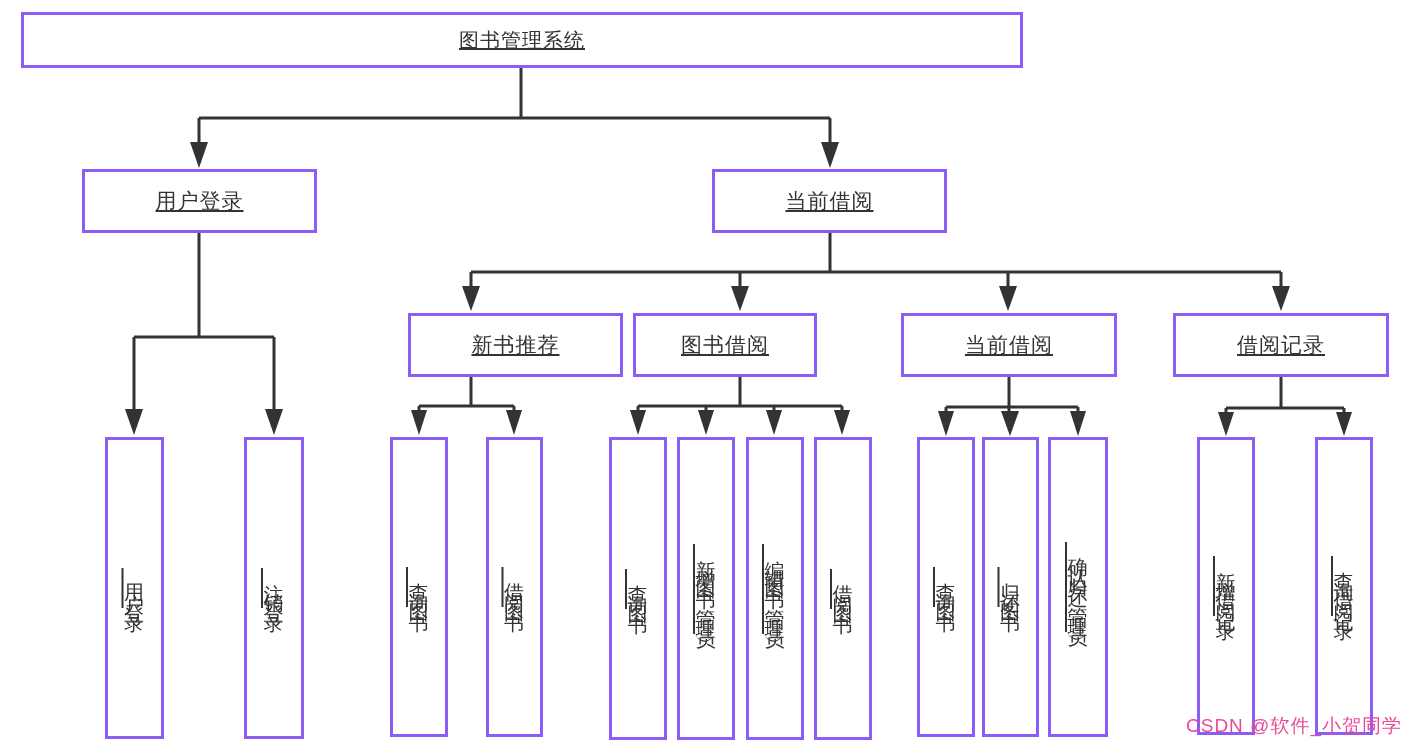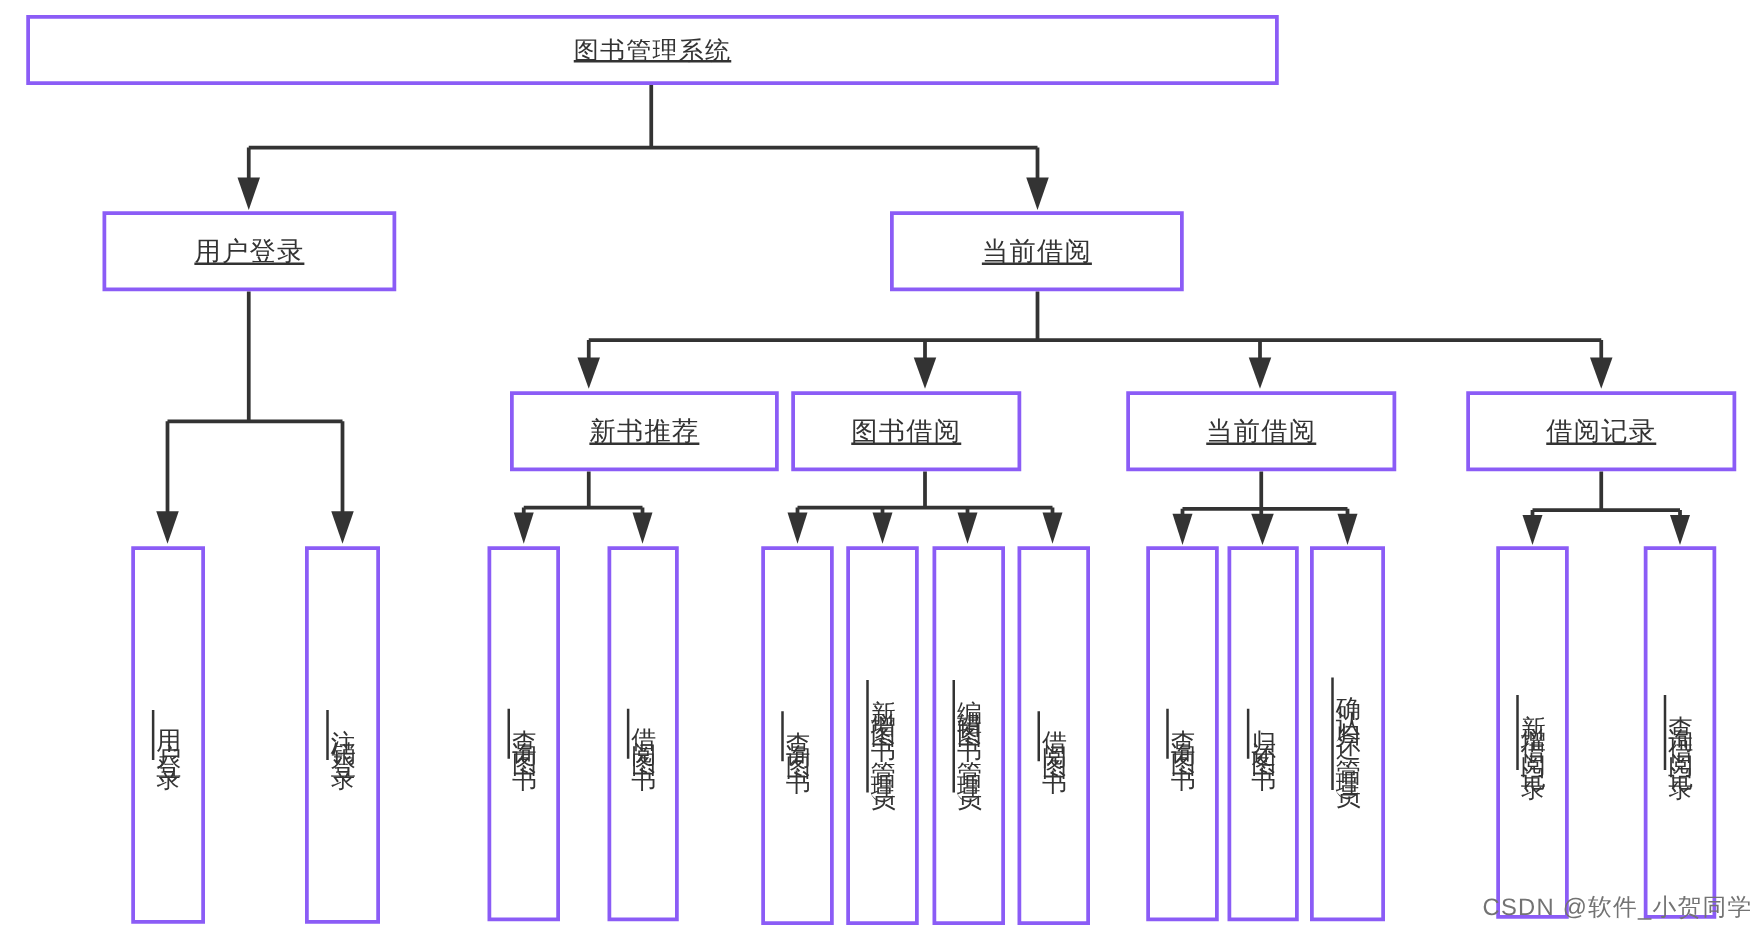--- a/index.html
+++ b/index.html
@@ -15,21 +15,21 @@
     display:flex;align-items:center;justify-content:center;z-index:2;text-decoration:underline;
   }
   .hlabel{font-size:21px;letter-spacing:1px;white-space:nowrap;}
   .root .hlabel{font-size:20px;}
   .vlabel{
     writing-mode:vertical-rl;text-orientation:mixed;
     font-size:20px;line-height:1;letter-spacing:10px;white-space:nowrap;
   }
   .watermark{
     position:absolute;left:1186px;top:713px;z-index:3;
-    font-size:19px;color:#737373;letter-spacing:1px;white-space:nowrap;
+    font-size:19px;color:#ec4899;letter-spacing:1px;white-space:nowrap;
   }
 </style>
 </head>
 <body>
 
 <div class="canvas">
 
   <svg class="edges" viewBox="0 0 1405 747">
     <g>
       <path d="M521 68 L521 118 M199 118 L830 118 M199 118 L199 144 M830 118 L830 144"></path>

